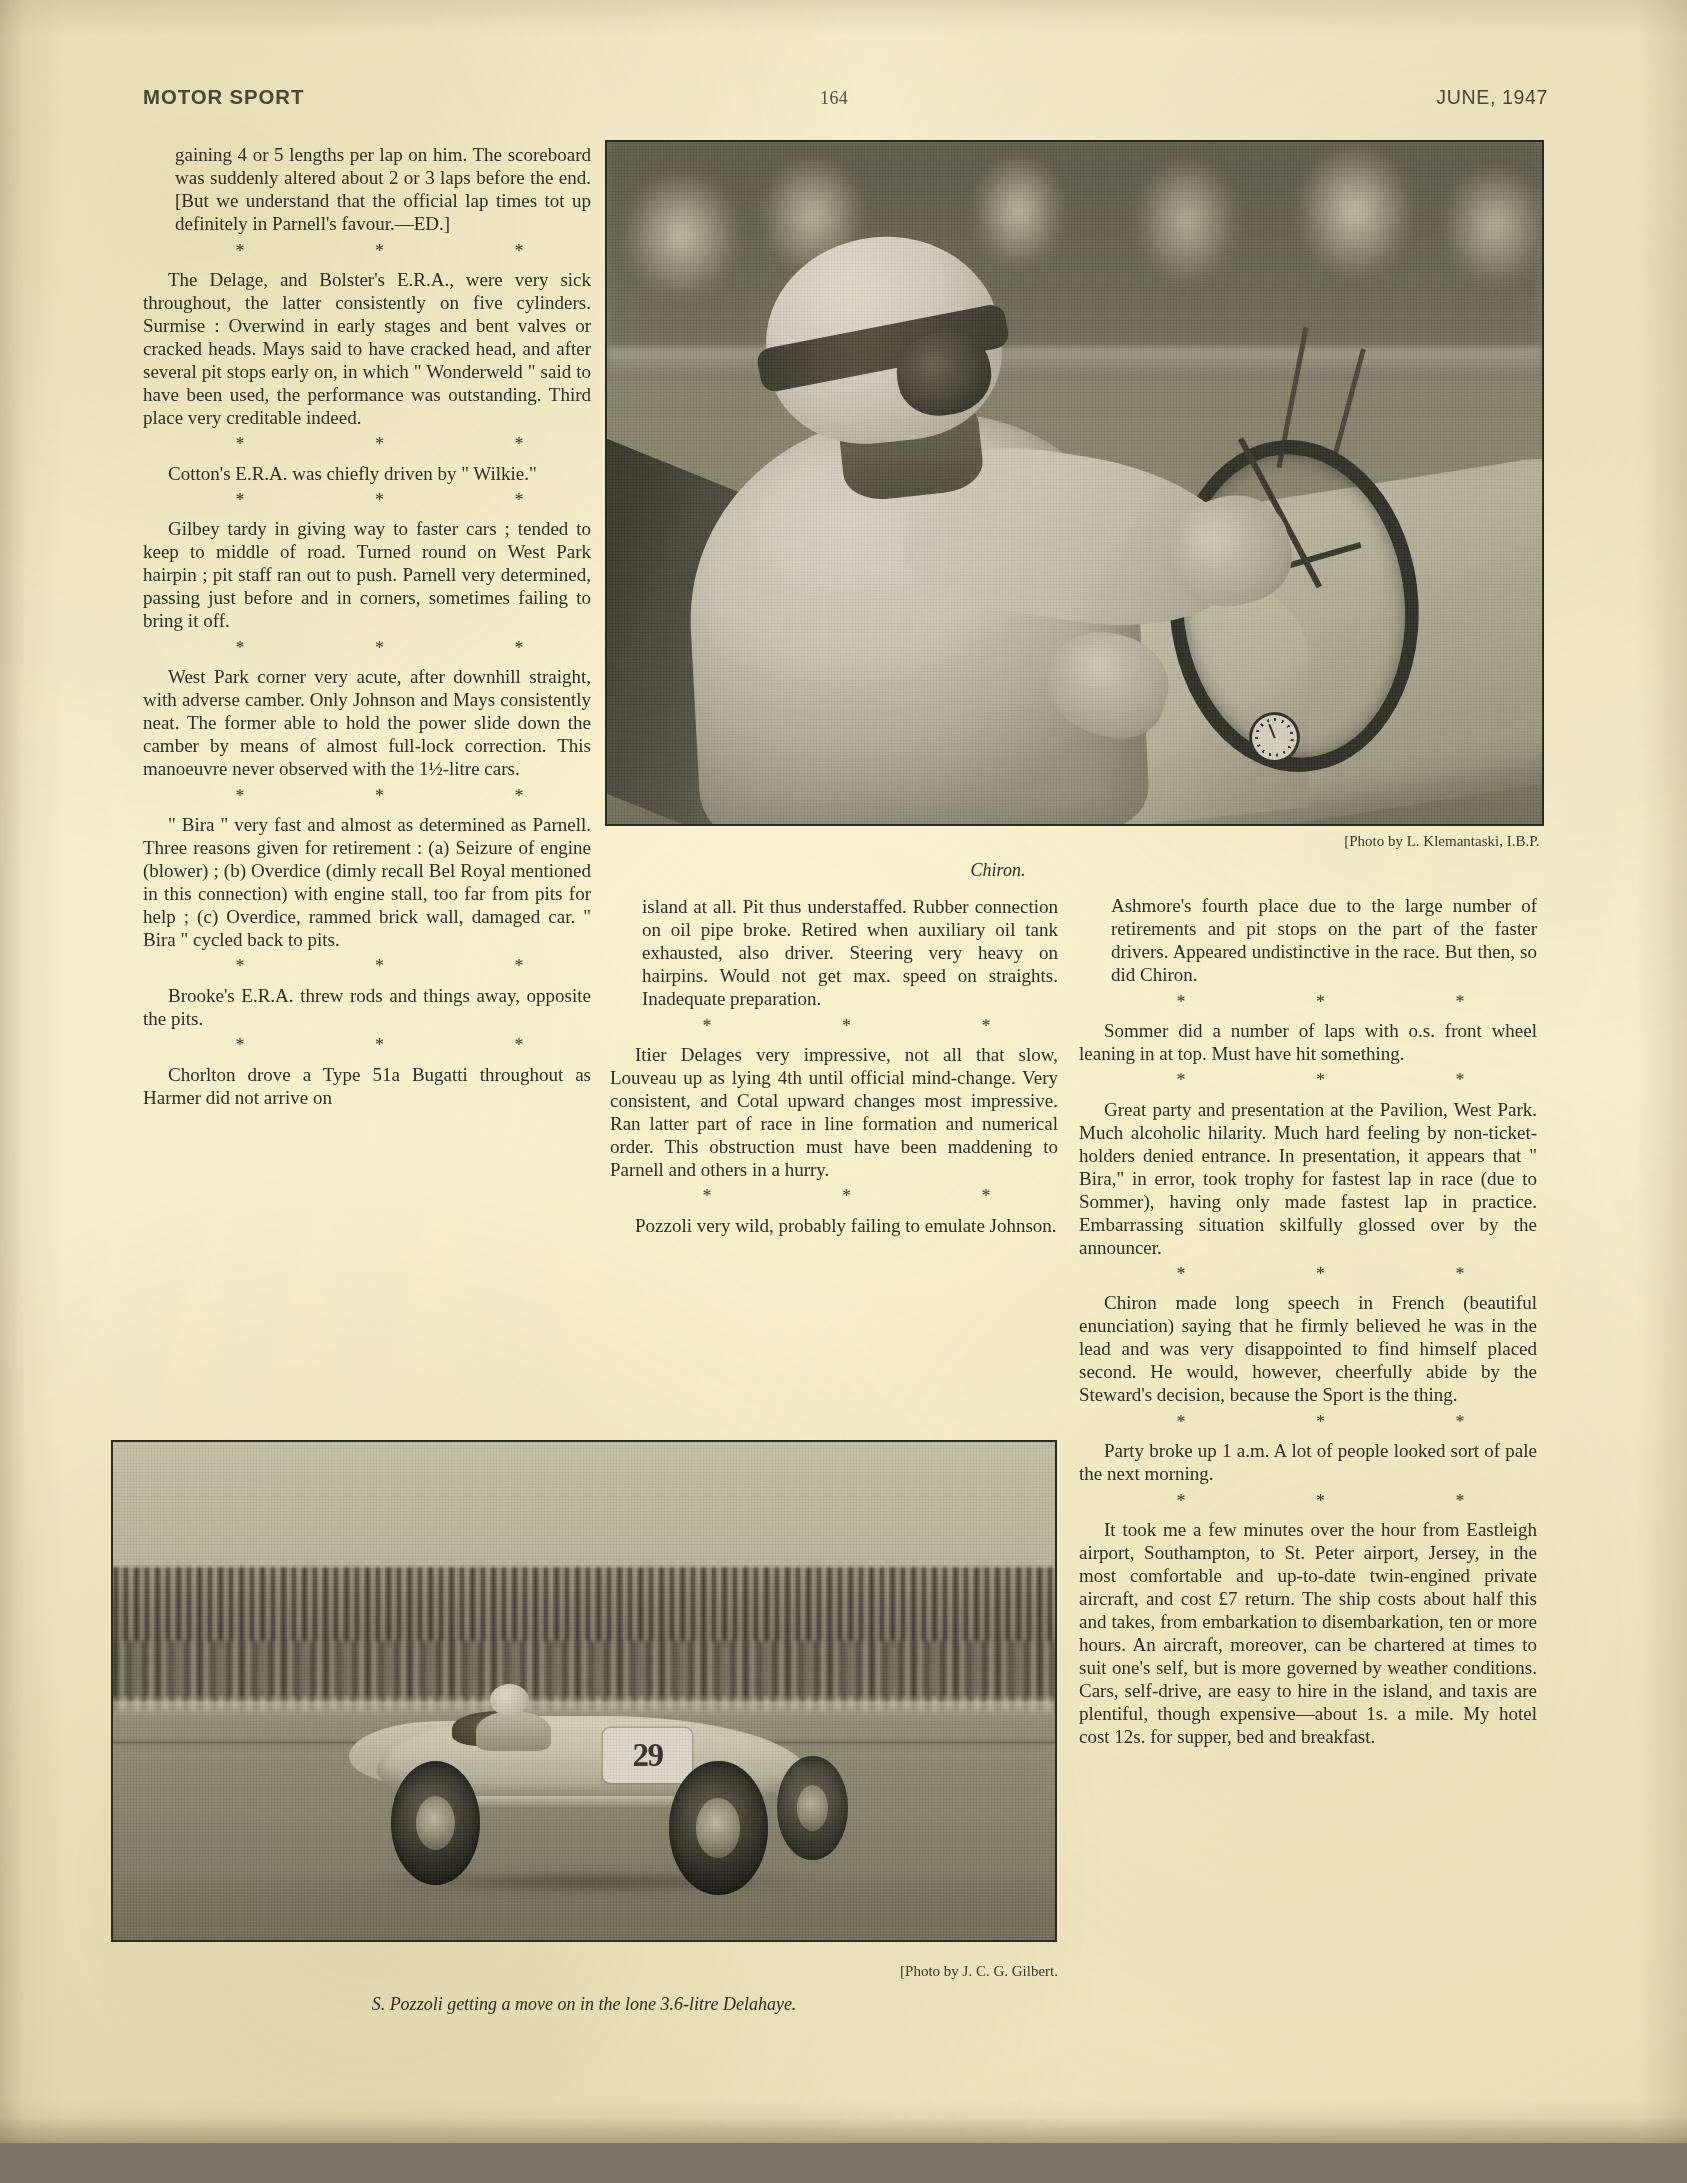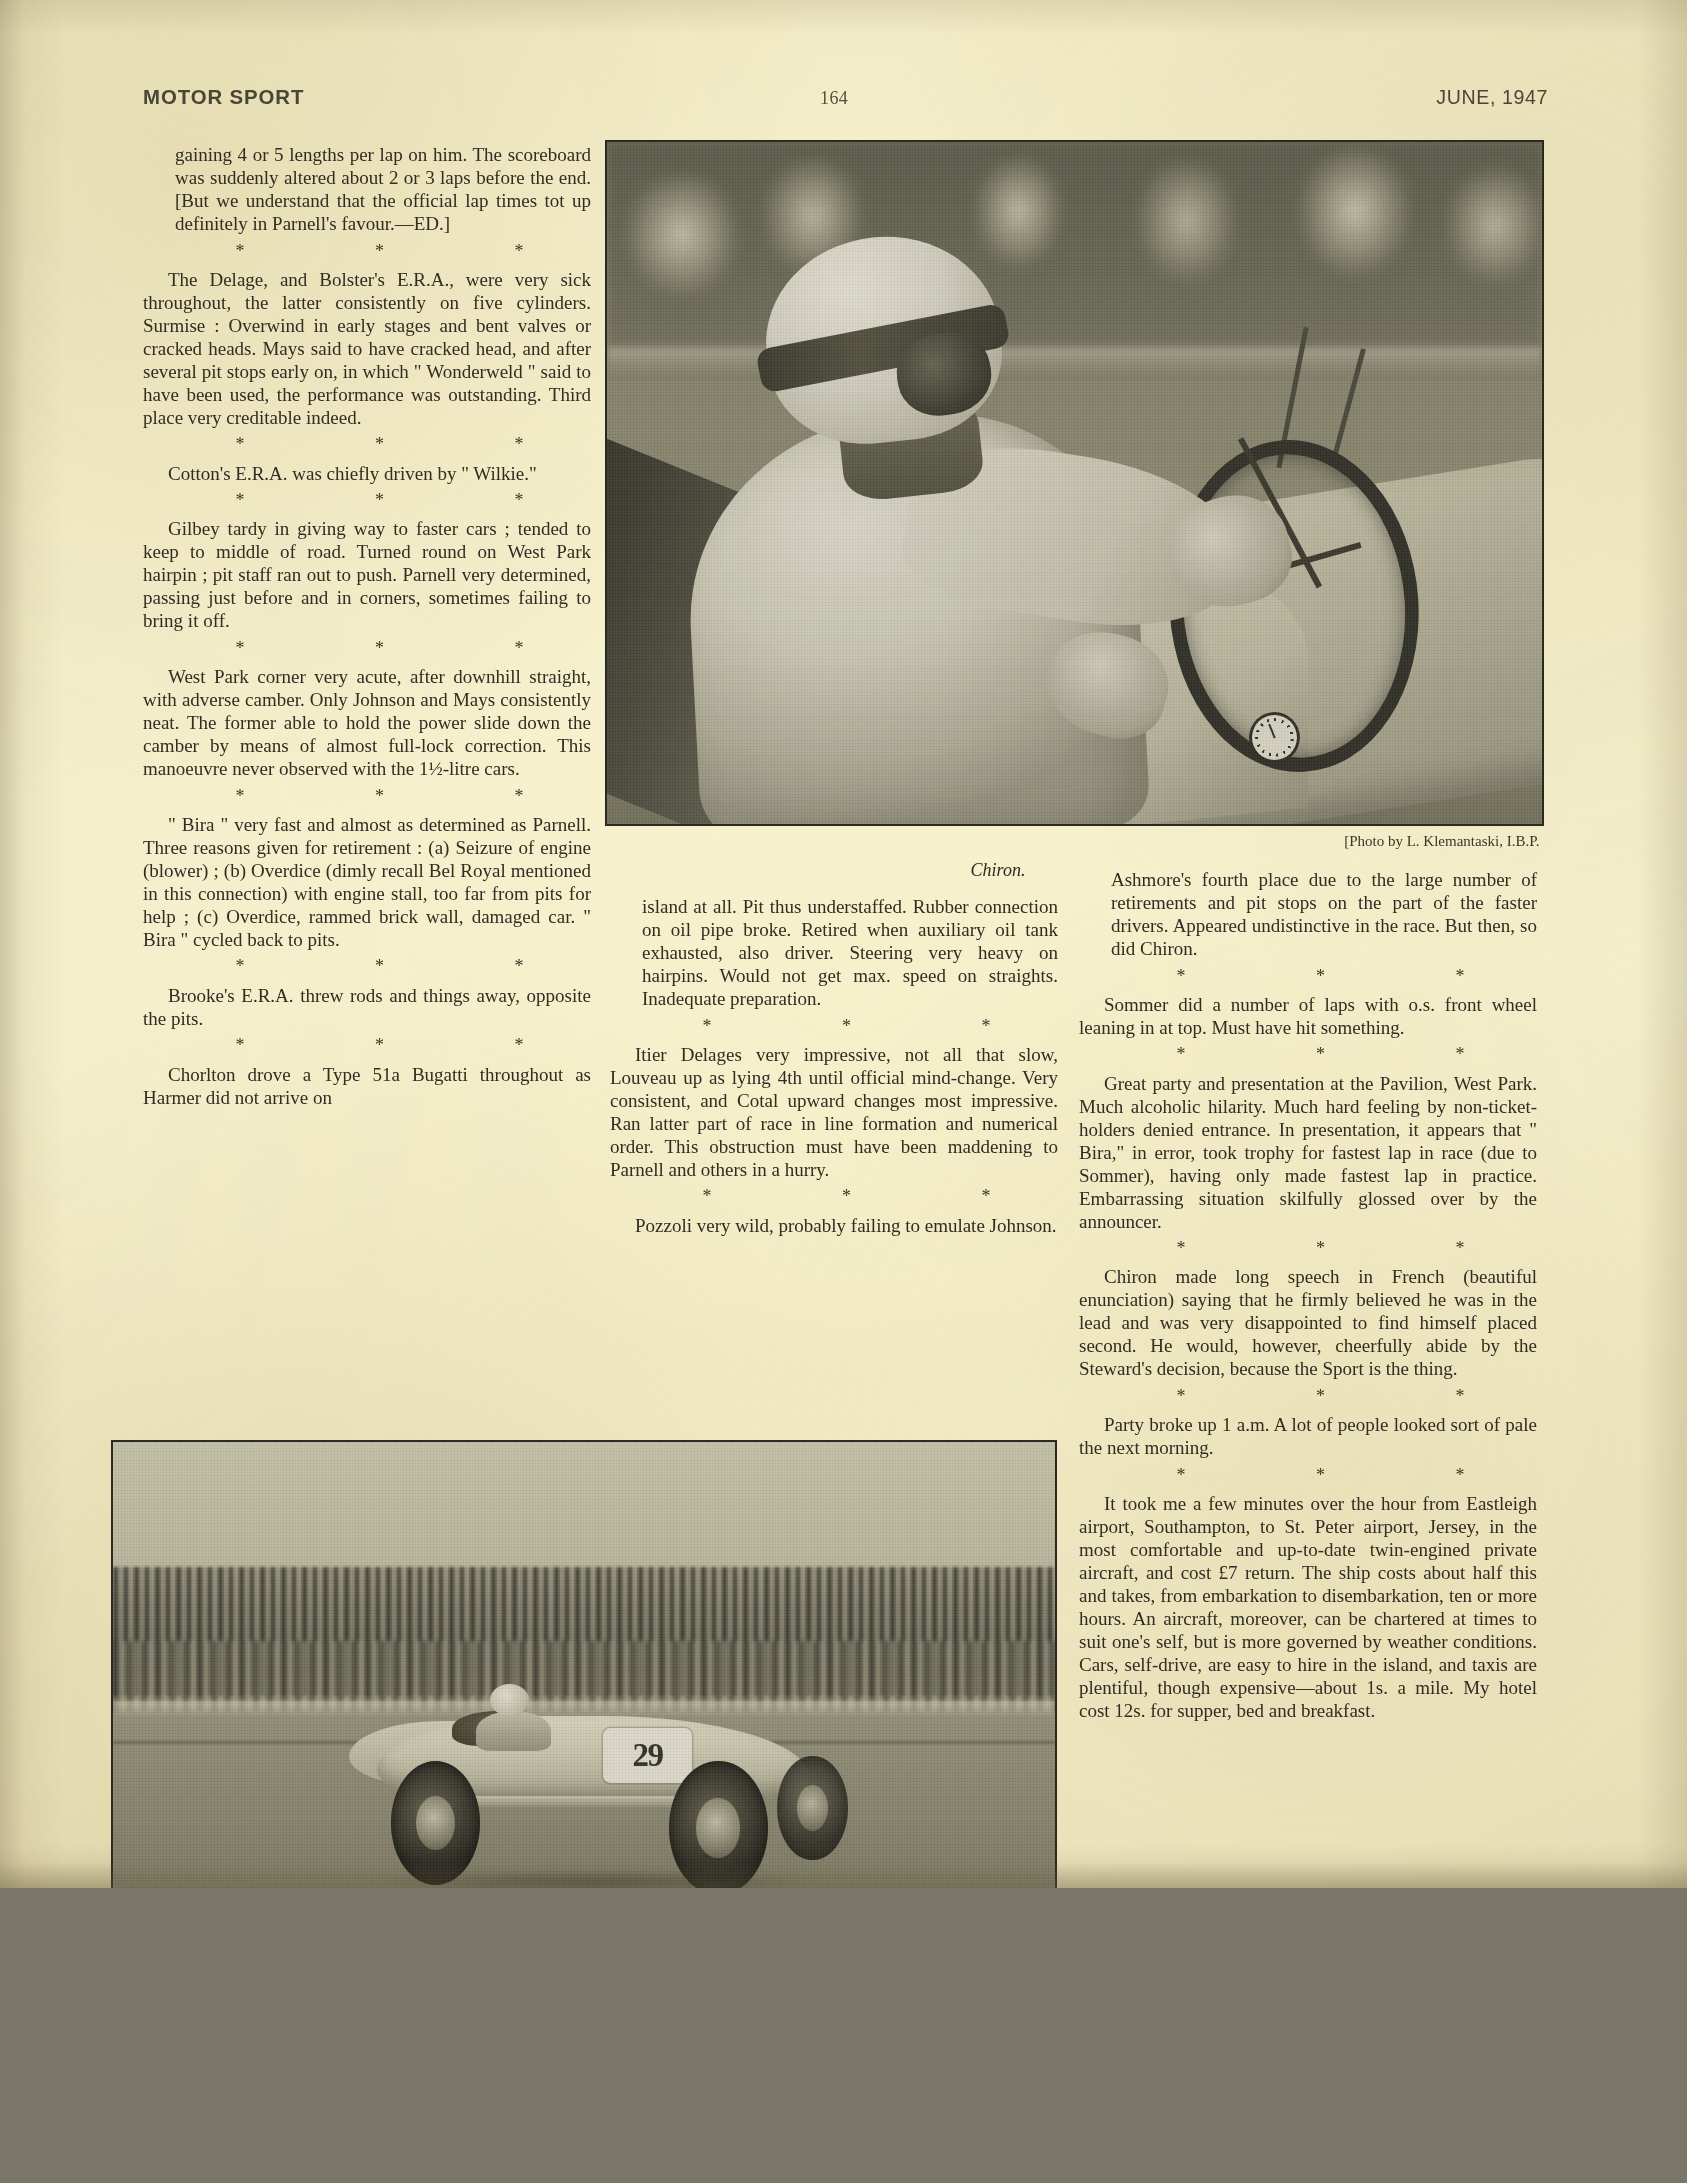--- a/index.html
+++ b/index.html
@@ -9,21 +9,21 @@
     background: #7b7768;
   }
   body {
     font-family: "Liberation Serif", "DejaVu Serif", serif;
   }
 
   
   .page {
     position: relative;
     width: 1688px;
-    height: 1888px;
+    height: 2143px;
     margin: 0 auto;
     background:
       radial-gradient(ellipse 120% 80% at 48% 42%, #f7f2d4 0%, #f4eecb 42%, #ece3bc 75%, #ddd2a8 100%);
     overflow: hidden;
     box-sizing: border-box;
   }
   
   .page::before {
     content: "";
     position: absolute;
@@ -114,21 +114,21 @@
     letter-spacing: 63px;
     padding: 6.5px 0 7.3px 63px;
     font-size: 18px;
     line-height: 19px;
     color: #3a3628;
     text-indent: 0;
   }
 
   #col1 { left: 143px; top: 143px;  width: 448px; }
   #col2 { left: 610px; top: 895px; width: 448px; }
-  #col3 { left: 1079px; top: 868px; width: 458px; }
+  #col3 { left: 1079px; top: 894px; width: 458px; }
 
   
   .figure { position: absolute; }
   .frame {
     border: 2.2px solid #2a2a22;
     background: #9a9683;
     box-sizing: border-box;
     overflow: hidden;
     position: relative;
   }

